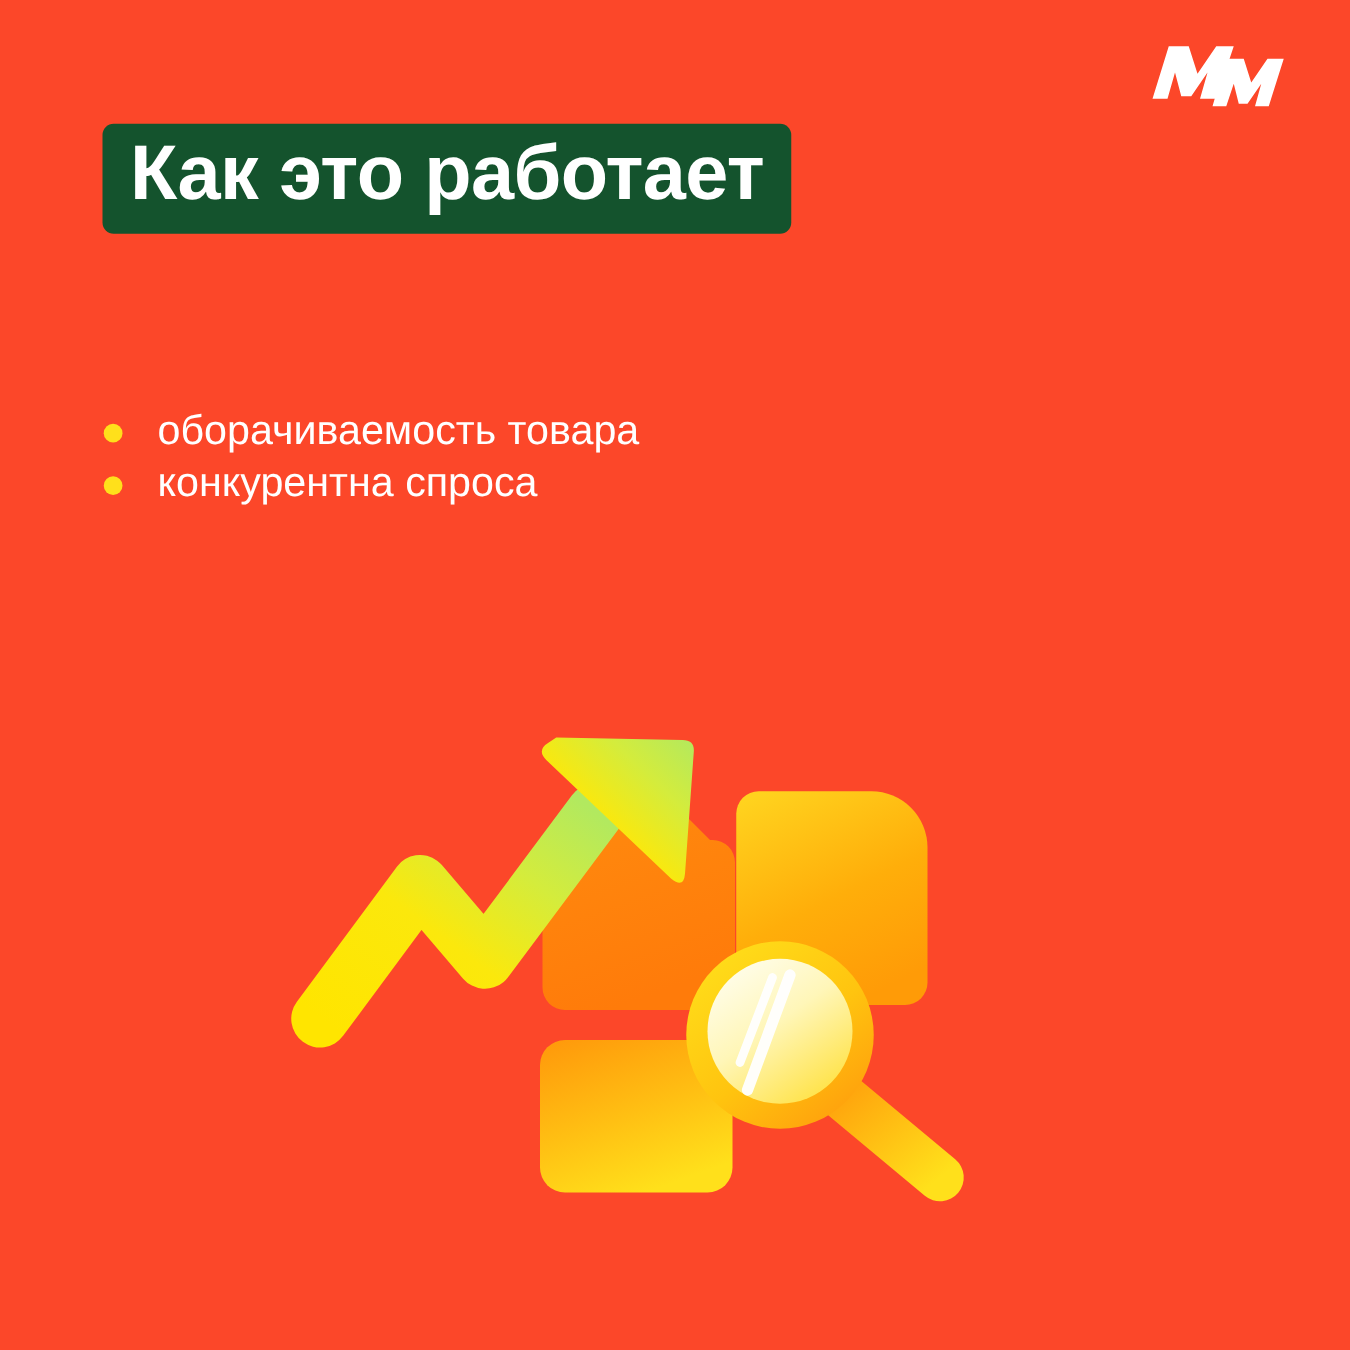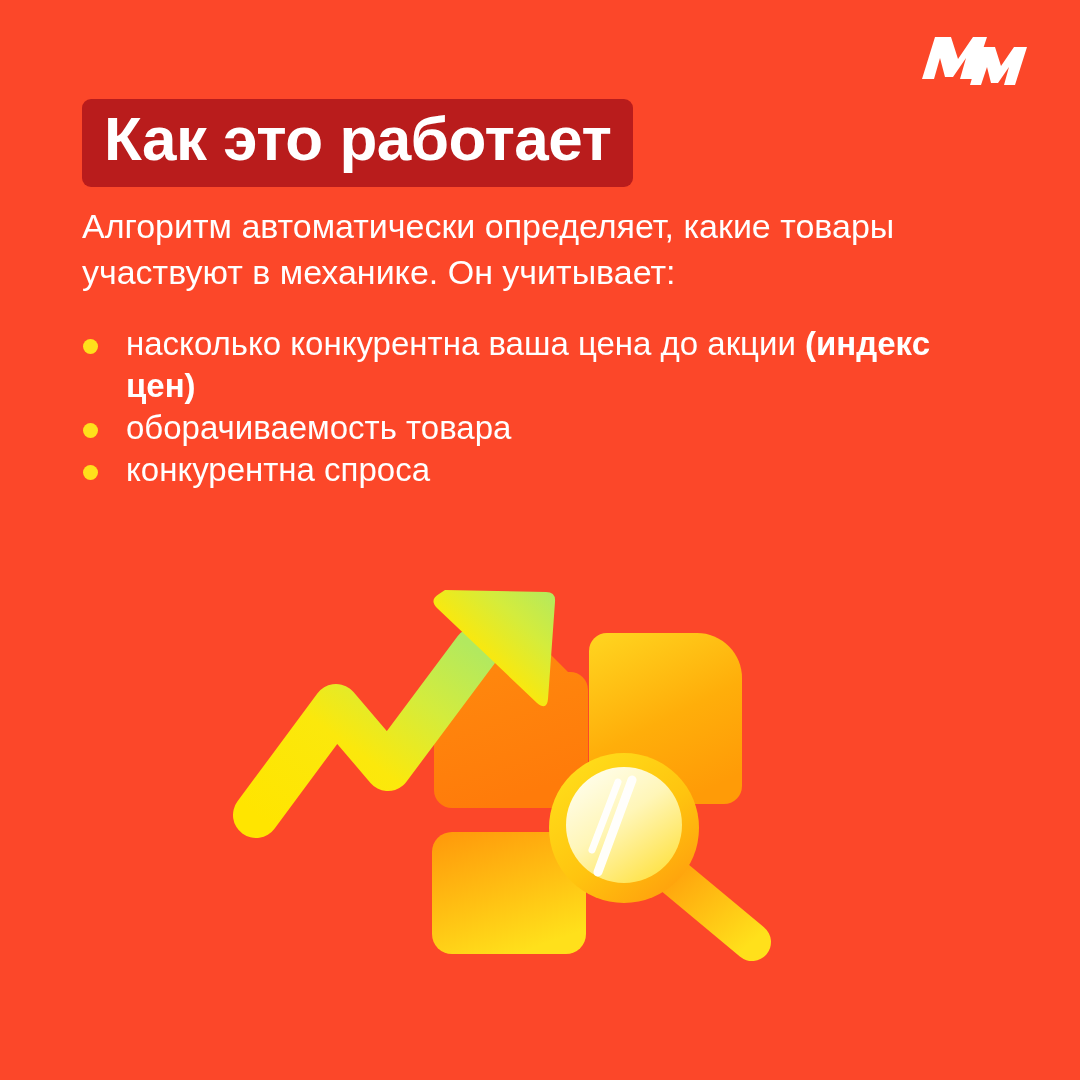--- a/index.html
+++ b/index.html
@@ -111,31 +111,26 @@
     <svg viewBox="0 0 112 62" xmlns="http://www.w3.org/2000/svg" aria-label="MM">
       <g fill="#ffffff">
 
         <path d="M14 4 L30 4 L37 26 L52 4 L66 4 L52 46 L39 46 L45 25 L32 44 L24 44 L19 25 L13 46 L1 46 Z"></path>
 
         <path d="M60 14 L74 14 L80 33 L93 14 L106 14 L94 52 L83 52 L88 34 L77 50 L70 50 L66 34 L60 52 L49 52 Z"></path>
       </g>
     </svg>
   </div>
 
-  <div class="title-box" style="background: #b91c1c;">
+  <div class="title-box" style="background: #14532d;">
     <div class="title-text">Как это работает</div>
   </div>
 
-  <div class="lead">Алгоритм автоматически определяет, какие товары участвуют в механике. Он учитывает:</div>
 
   <ul class="bullets">
-    <li class="bullet-row">
-      <span class="bullet-dot" style="background: rgb(255, 224, 27);"></span>
-      <span class="bullet-text"><span>насколько конкурентна ваша цена до акции </span><b>(индекс цен)</b></span>
-    </li>
     <li class="bullet-row">
       <span class="bullet-dot" style="background: rgb(255, 224, 27);"></span>
       <span class="bullet-text"><span>оборачиваемость товара</span><b></b></span>
     </li>
     <li class="bullet-row">
       <span class="bullet-dot" style="background: rgb(255, 224, 27);"></span>
       <span class="bullet-text"><span>конкурентна спроса</span><b></b></span>
     </li>
   </ul>
 

